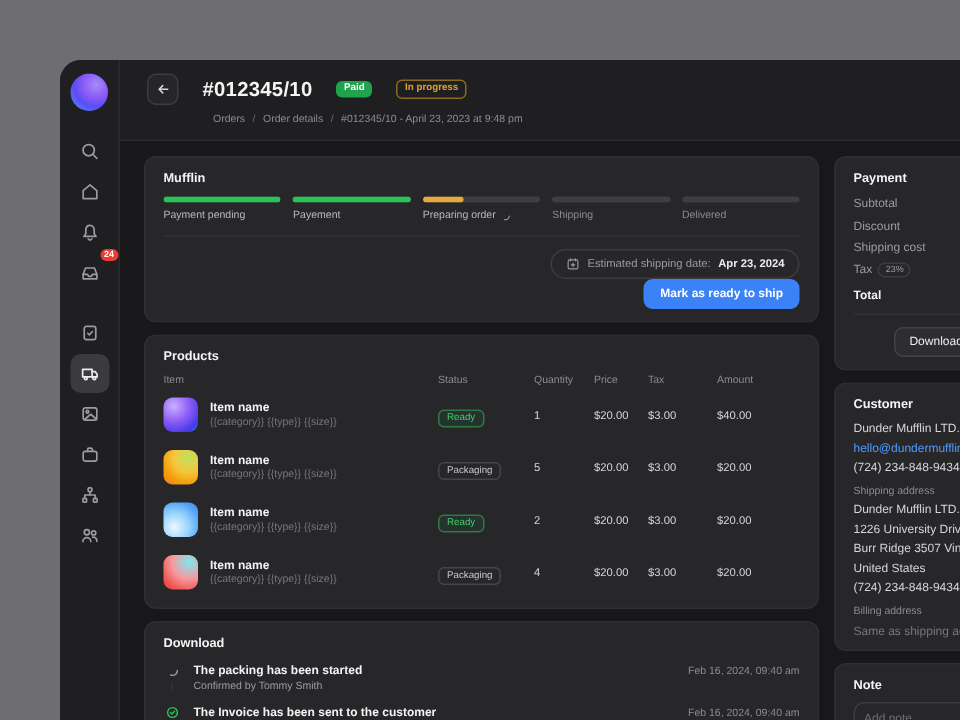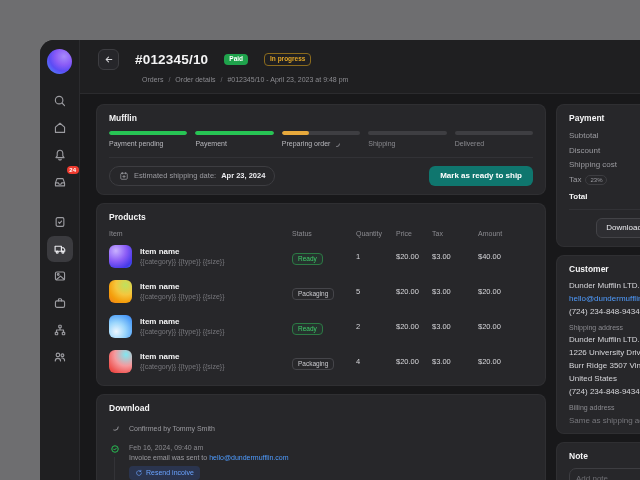--- a/index.html
+++ b/index.html
@@ -52,27 +52,27 @@
   .col-right .card{width:136px;}
 
   
   .stepper{display:flex;gap:8px;margin-top:8px;}
   .step{flex:1;}
   .sbar{height:3.5px;border-radius:2px;background:#3e3e42;overflow:hidden;}
   .sfill{height:100%;border-radius:2px;}
   .slabel{margin-top:5px;font-size:7px;color:#b9b9be;display:flex;align-items:center;gap:3px;white-space:nowrap;}
   .step.dim .slabel{color:#8b8b90;}
   .pfoot{margin-top:9px;border-top:1px solid #323236;padding-top:8px;
-    display:flex;align-items:flex-end;justify-content:space-between;}
+    display:flex;align-items:flex-end;justify-content:space-between;flex-direction:column;}
   .datepill{display:inline-flex;align-items:center;gap:5px;border:1px solid #3d3d41;
     border-radius:999px;padding:4px 9px;}
   .datepill svg{stroke:#9b9ba0;fill:none;stroke-width:1.2;stroke-linecap:round;}
   .dplabel{font-size:7.5px;color:#9b9ba0;}
   .dpvalue{font-size:7.5px;font-weight:bold;color:#ececf0;}
-  .bluebtn{background:#0f766e;color:#fff;font-size:8px;font-weight:bold;border:none;
+  .bluebtn{background:#3b82f6;color:#fff;font-size:8px;font-weight:bold;border:none;
     border-radius:6px;padding:6px 11px;line-height:1;}
 
   
   .tgrid{display:grid;grid-template-columns:183px 64px 40px 36px 46px 57px;align-items:center;}
   .thead{margin-top:8px;font-size:7px;color:#8b8b90;}
   .thead .r,.prow .r{text-align:left;}
   .prow{min-height:31px;margin-top:4px;}
   .pitem{display:flex;align-items:center;gap:8px;}
   .thumb{width:23px;height:23px;border-radius:6px;flex:none;}
   .t0{background:radial-gradient(circle at 30% 25%,#c9b1ff 0%,#8b5cf6 45%,#4338e8 80%,#3b82f6 100%);}
@@ -384,36 +384,41 @@
           <div class="tentry">
             <div class="tgutter">
               <span>
                   <svg width="10" height="10" viewBox="0 0 16 16">
                     <circle cx="8" cy="8" r="5.2" stroke="#9b9ba0" fill="none" stroke-width="1.5" stroke-dasharray="10 23" stroke-linecap="round"></circle>
                   </svg>
                 </span>
               <div class="tline"></div>
             </div>
             <div class="tbody">
+              <div class="trow">
+                <span class="ttitle">The packing has been started</span>
+                <span class="ttime">Feb 16, 2024, 09:40 am</span>
+              </div>
               <div class="tsub">Confirmed by Tommy Smith</div>
             </div>
           </div>
 
           <div class="tentry">
             <div class="tgutter">
               <span>
                   <svg width="10" height="10" viewBox="0 0 16 16">
                     <circle cx="8" cy="8" r="5.2" stroke="#27c454" fill="none" stroke-width="1.5"></circle>
                     <path d="M5.8 8.1 L7.3 9.6 L10.2 6.6" stroke="#27c454" fill="none" stroke-width="1.5" stroke-linecap="round" stroke-linejoin="round"></path>
                   </svg>
                 </span>
               <div class="tline"></div>
             </div>
             <div class="tbody">
               <div class="trow">
+                <span class="ttitle">The Invoice has been sent to the customer</span>
                 <span class="ttime">Feb 16, 2024, 09:40 am</span>
               </div>
               <div class="tsub"><span>Invoice email was sent to </span><a href="#">hello@dundermufflin.com</a></div>
               <button class="actbtn">
                 <span>
                     <svg width="8" height="8" viewBox="0 0 16 16">
                       <path d="M12.8 8 a4.8 4.8 0 1 1 -1.4 -3.4 M11.8 2.6 L11.8 5 L9.4 5"></path>
                     </svg>
                   </span>
                 <span>Resend incoive</span>

